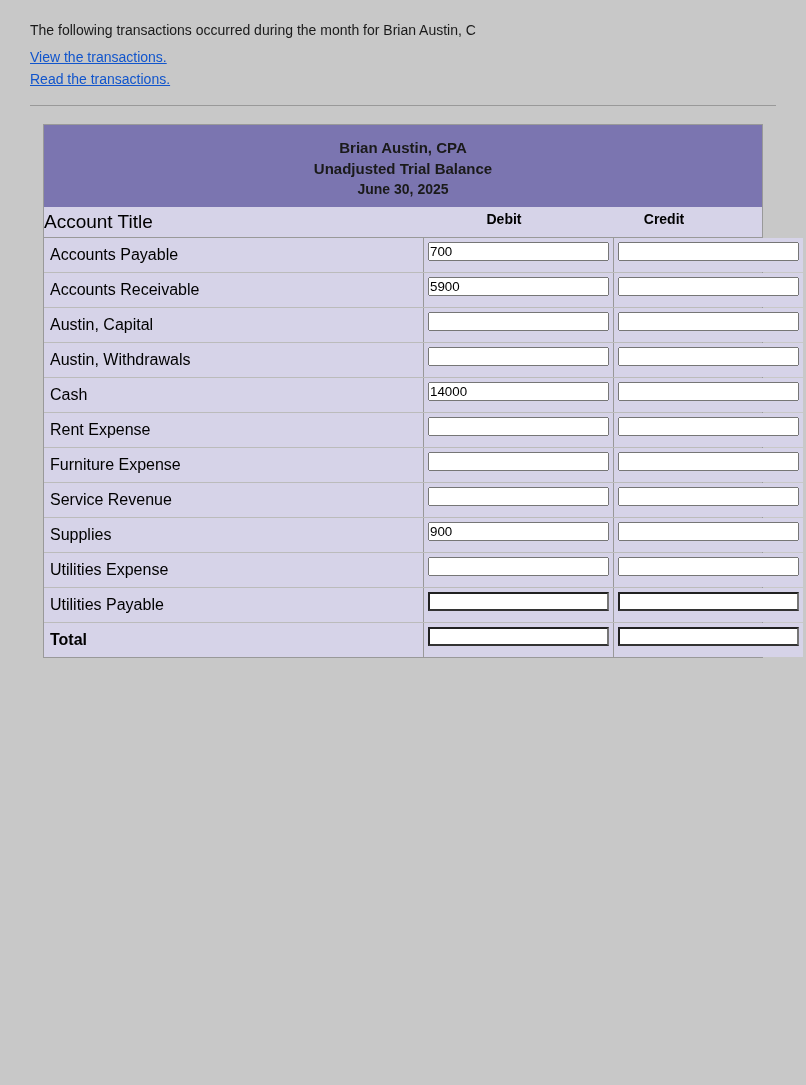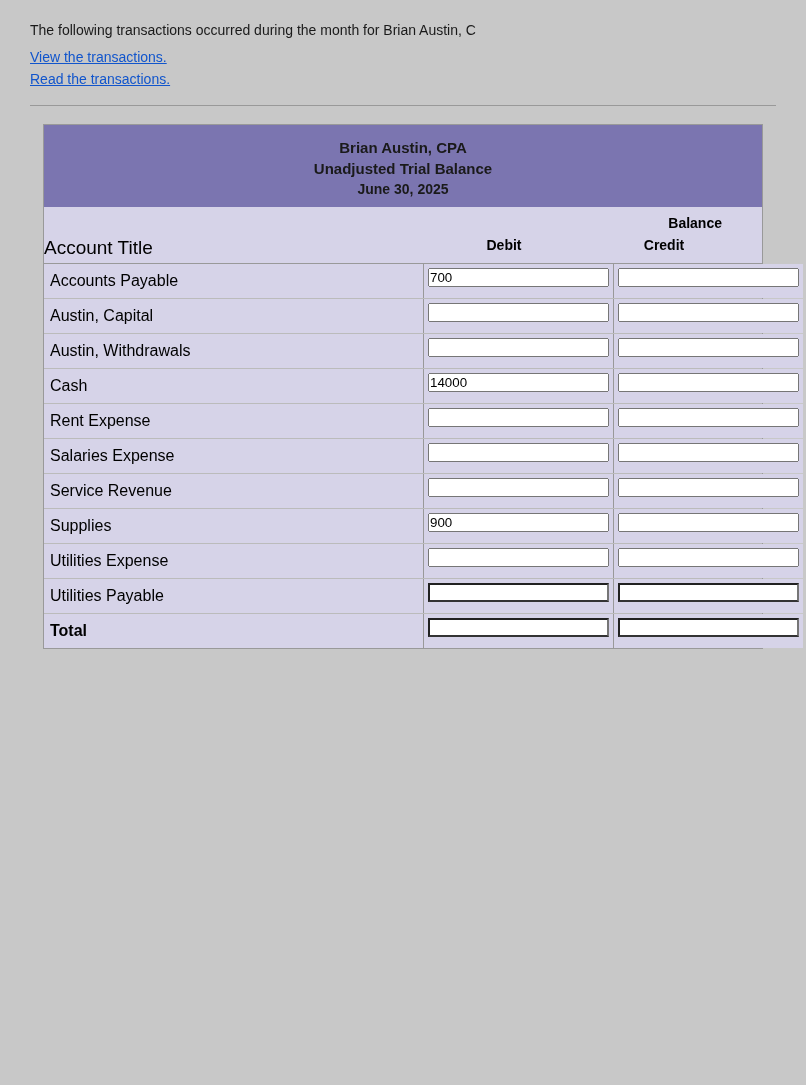--- a/index.html
+++ b/index.html
@@ -152,56 +152,60 @@
 <hr class="divider">
 
 <div class="table-container">
 
   <div class="table-header">
     <div class="company-name">Brian Austin, CPA</div>
     <div class="report-title">Unadjusted Trial Balance</div>
     <div class="report-date">June 30, 2025</div>
   </div>
 
-  <div class="balance-label">Balance</div>
 
   <div class="col-headers">
     <div class="col-account">Account Title</div>
     <div class="col-debit">Debit</div>
     <div class="col-credit">Credit</div>
   </div>
 
   <div id="table-body">
       <div class="table-row">
         <div class="cell-account">Accounts Payable</div>
         <div class="cell-debit-input"><input type="text" value="700" style=""></div>
         <div class="cell-credit-input"><input type="text" style=""></div>
       </div>
       <div class="table-row">
+        <div class="cell-account">Accounts Receivable</div>
+        <div class="cell-debit-input"><input type="text" value="5900" style=""></div>
+        <div class="cell-credit-input"><input type="text" style=""></div>
+      </div>
+      <div class="table-row">
         <div class="cell-account">Austin, Capital</div>
         <div class="cell-debit-input"><input type="text" style=""></div>
         <div class="cell-credit-input"><input type="text" style=""></div>
       </div>
       <div class="table-row">
         <div class="cell-account">Austin, Withdrawals</div>
         <div class="cell-debit-input"><input type="text" style=""></div>
         <div class="cell-credit-input"><input type="text" style=""></div>
       </div>
       <div class="table-row">
         <div class="cell-account">Cash</div>
         <div class="cell-debit-input"><input type="text" value="14000" style=""></div>
         <div class="cell-credit-input"><input type="text" style=""></div>
       </div>
       <div class="table-row">
         <div class="cell-account">Rent Expense</div>
         <div class="cell-debit-input"><input type="text" style=""></div>
         <div class="cell-credit-input"><input type="text" style=""></div>
       </div>
       <div class="table-row">
-        <div class="cell-account">Salaries Expense</div>
+        <div class="cell-account">Furniture Expense</div>
         <div class="cell-debit-input"><input type="text" style=""></div>
         <div class="cell-credit-input"><input type="text" style=""></div>
       </div>
       <div class="table-row">
         <div class="cell-account">Service Revenue</div>
         <div class="cell-debit-input"><input type="text" style=""></div>
         <div class="cell-credit-input"><input type="text" style=""></div>
       </div>
       <div class="table-row">
         <div class="cell-account">Supplies</div>

